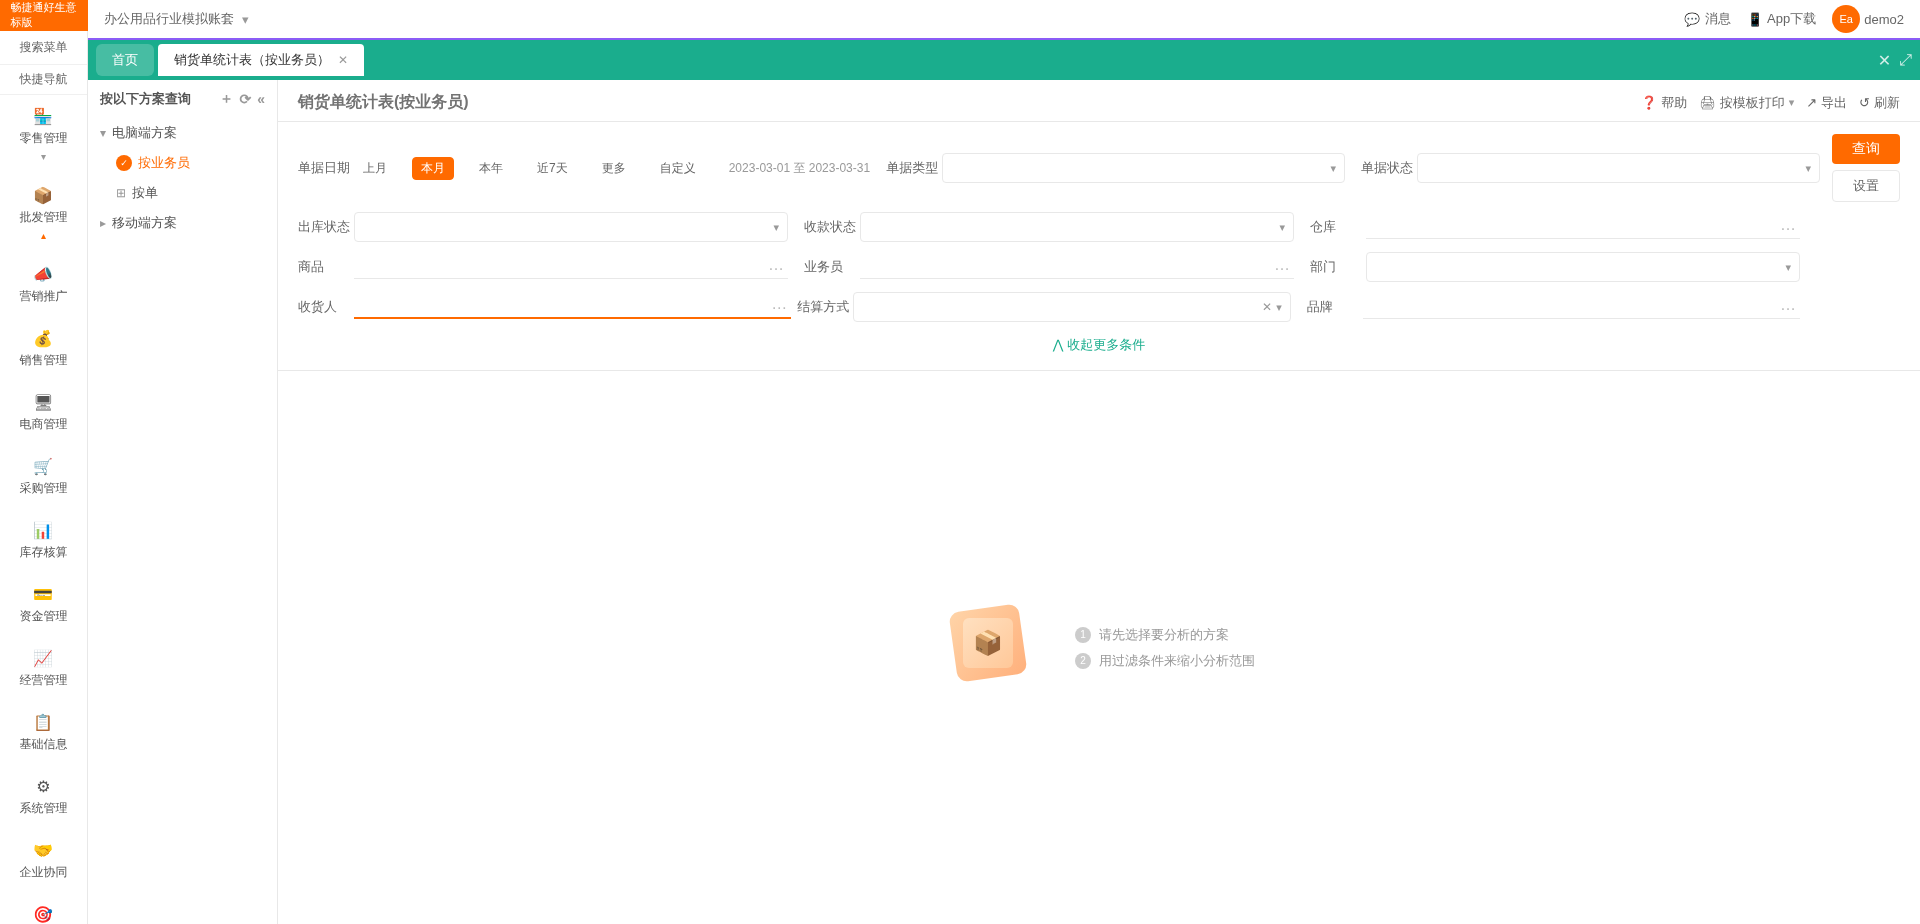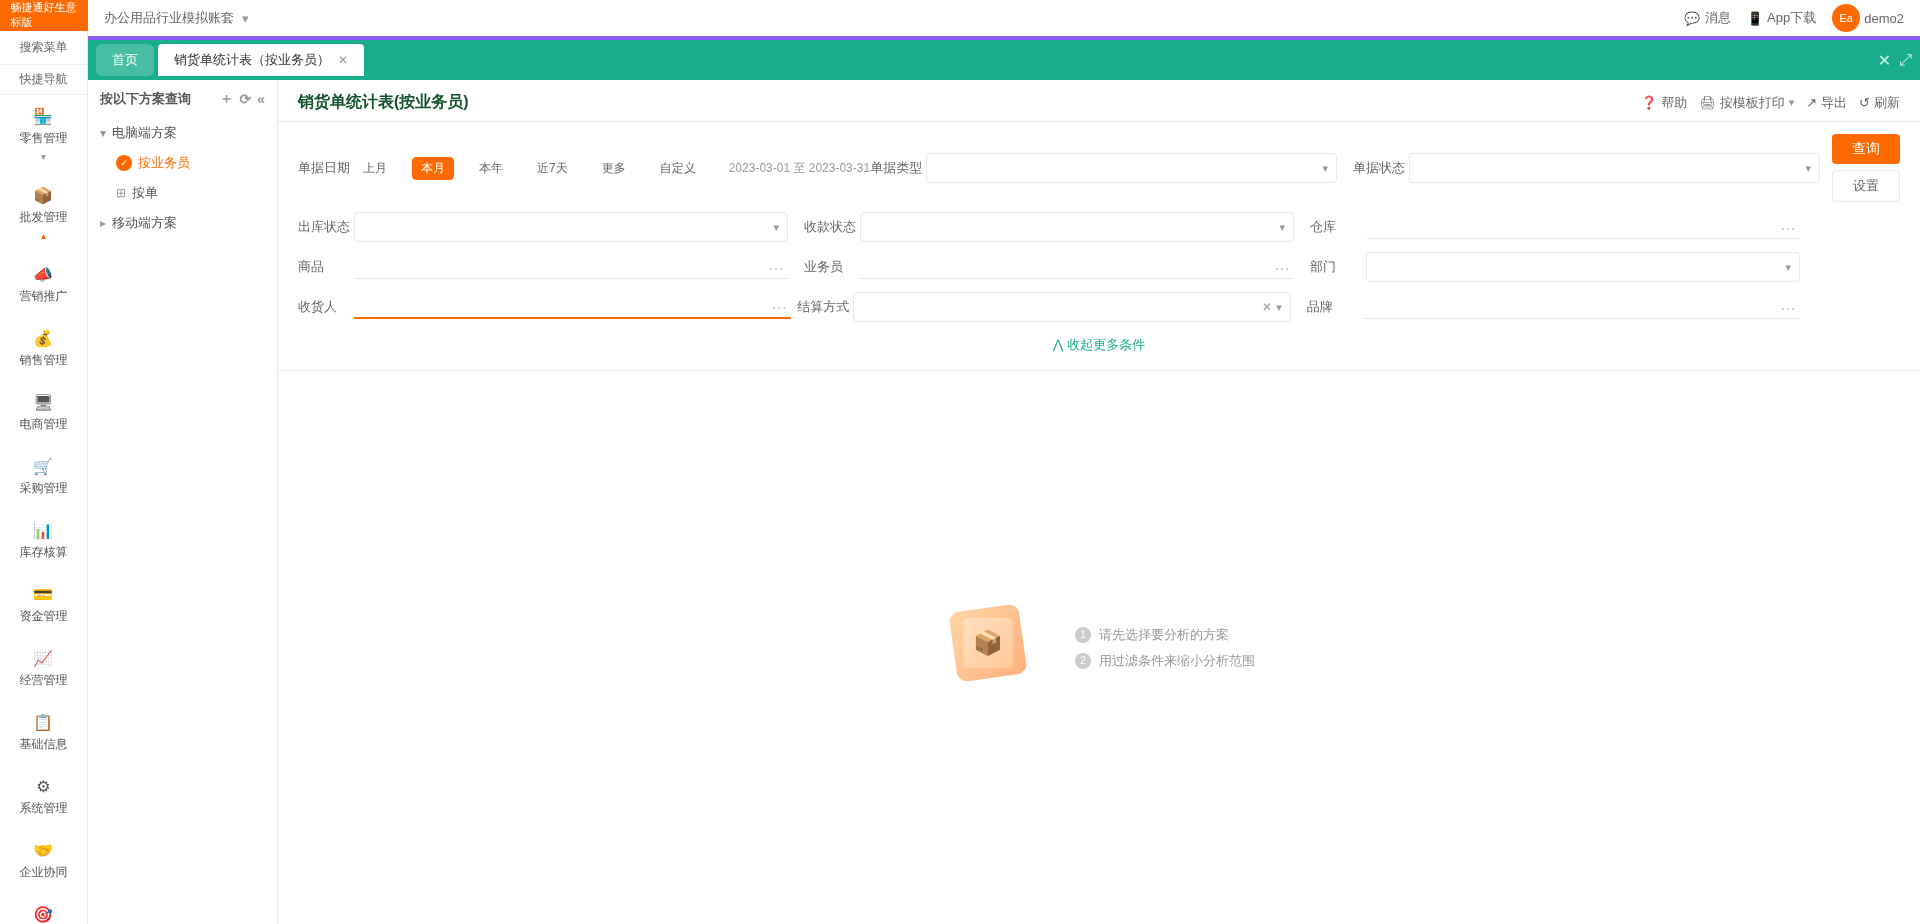--- a/index.html
+++ b/index.html
@@ -11,21 +11,21 @@
     .sidebar-logo-text { color: #fff; font-size: 10px; line-height: 1.2; }
     .sidebar-search { width: 100%; padding: 8px 0; text-align: center; color: #666; font-size: 12px; border-bottom: 1px solid #f0f0f0; cursor: pointer; }
     .sidebar-nav { width: 100%; padding: 6px 0; text-align: center; color: #666; font-size: 12px; border-bottom: 1px solid #f0f0f0; cursor: pointer; }
     .sidebar-menu-item { width: 100%; padding: 12px 4px; text-align: center; color: #555; font-size: 12px; cursor: pointer; display: flex; flex-direction: column; align-items: center; gap: 4px; }
     .sidebar-menu-item .menu-icon { font-size: 16px; }
 
     
     .main { flex: 1; display: flex; flex-direction: column; overflow: hidden; }
 
     
-    .top-header { height: 40px; background: #fff; border-bottom: 4px solid #8b5cf6; display: flex; align-items: center; padding: 0 16px; justify-content: space-between; }
+    .top-header { height: 40px; background: #fff; border-bottom: 2px solid #8b5cf6; display: flex; align-items: center; padding: 0 16px; justify-content: space-between; }
     .top-header-left { display: flex; align-items: center; gap: 8px; color: #666; font-size: 13px; }
     .top-header-right { display: flex; align-items: center; gap: 16px; color: #666; font-size: 13px; }
     .header-icon-btn { display: flex; align-items: center; gap: 4px; cursor: pointer; color: #666; }
     .user-avatar { width: 28px; height: 28px; border-radius: 50%; background: #ff6a00; display: flex; align-items: center; justify-content: center; color: #fff; font-size: 11px; }
 
     
     .tab-bar { height: 40px; background: #1aad8d; display: flex; align-items: center; padding: 0 8px; gap: 4px; }
     .tab-item { height: 32px; padding: 0 16px; border-radius: 4px 4px 0 0; display: flex; align-items: center; gap: 8px; cursor: pointer; font-size: 13px; color: rgba(255,255,255,0.8); }
     .tab-item.home { background: rgba(255,255,255,0.2); color: #fff; border-radius: 6px; }
     .tab-item.active { background: #fff; color: #333; border-radius: 4px 4px 0 0; }
@@ -46,21 +46,21 @@
     .tree-item.active { color: #ff6a00; }
     .tree-item .tree-icon { font-size: 12px; color: #999; }
     .tree-item.sub { padding-left: 28px; }
     .tree-dot { width: 16px; height: 16px; border-radius: 50%; background: #ff6a00; display: flex; align-items: center; justify-content: center; color: #fff; font-size: 9px; flex-shrink: 0; }
 
     
     .right-panel { flex: 1; overflow: hidden; display: flex; flex-direction: column; }
 
     
     .page-header { background: #fff; padding: 12px 20px 8px; border-bottom: 1px solid #e8e8e8; display: flex; align-items: center; justify-content: space-between; }
-    .page-title { font-size: 16px; font-weight: bold; color: #14532d; }
+    .page-title { font-size: 16px; font-weight: bold; color: #737373; }
     .page-actions { display: flex; gap: 12px; align-items: center; }
     .page-action-btn { display: flex; align-items: center; gap: 4px; color: #666; font-size: 13px; cursor: pointer; }
 
     
     .filter-area { background: #fff; padding: 12px 20px; border-bottom: 1px solid #e8e8e8; }
     .filter-row { display: flex; align-items: center; gap: 0; margin-bottom: 10px; }
     .filter-row:last-child { margin-bottom: 0; }
     .filter-item { display: flex; align-items: center; flex: 1; min-width: 0; }
     .filter-label { color: #666; font-size: 13px; white-space: nowrap; min-width: 56px; flex-shrink: 0; }
     .filter-control { flex: 1; min-width: 0; position: relative; }
@@ -257,21 +257,21 @@
             <span>↺</span>
             <span>刷新</span>
           </div>
         </div>
       </div>
 
       <div class="filter-area">
 
         <div class="filter-row">
 
-          <div class="filter-item" style="flex:0 0 auto;">
+          <div class="filter-item" style="flex:0 0 auto;margin-right:16px;">
             <span class="filter-label">单据日期</span>
             <div class="date-group">
               <span class="date-btn">上月</span>
               <span class="date-btn active">本月</span>
               <span class="date-btn">本年</span>
               <span class="date-btn">近7天</span>
               <span class="date-btn">更多</span>
               <span class="date-btn">自定义</span>
               <span class="date-range">2023-03-01 至 2023-03-31</span>
             </div>

